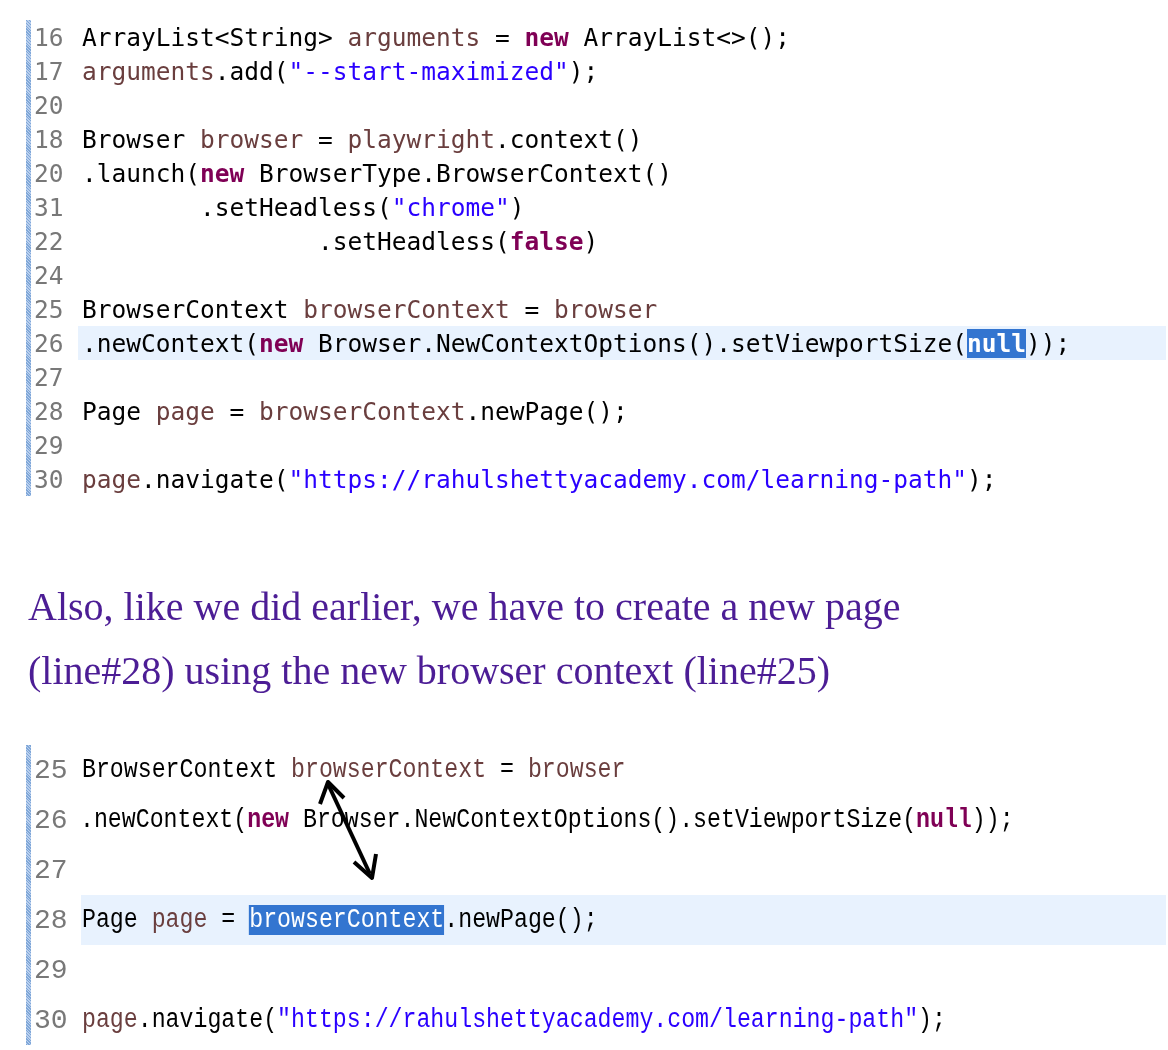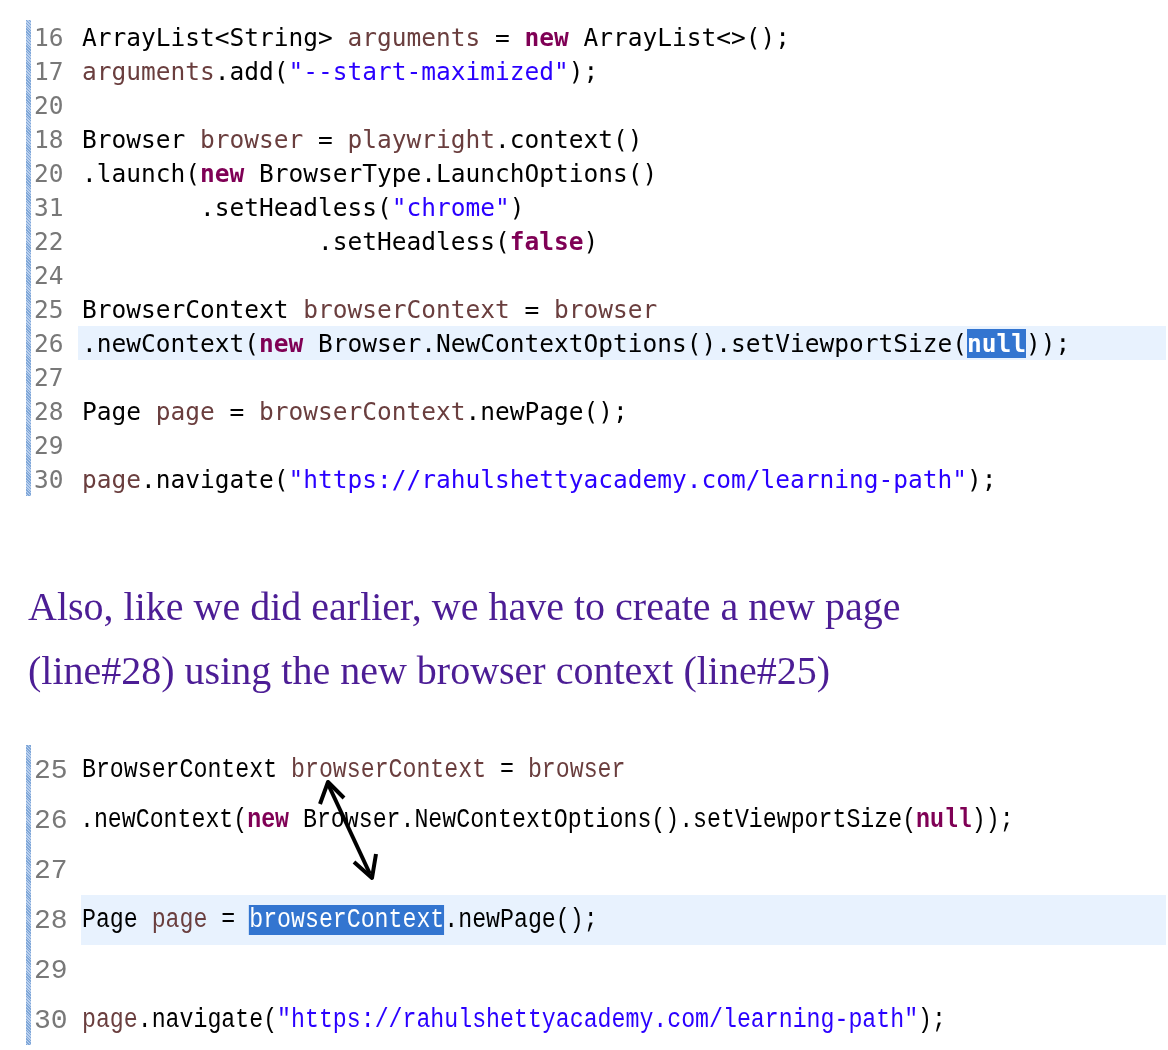--- a/index.html
+++ b/index.html
@@ -53,21 +53,21 @@
 </style>
 </head>
 <body>
 
 <div class="code-block" id="block1">
   <div class="gutter-bar"></div>
 <div class="code-line"><span class="ln">16</span><span class="txt"><span>ArrayList&lt;String&gt; </span><span class="var">arguments</span><span> = </span><span class="kw">new</span><span> ArrayList&lt;&gt;();</span></span></div>
     <div class="code-line"><span class="ln">17</span><span class="txt"><span class="var">arguments</span><span>.add(</span><span class="str">"--start-maximized"</span><span>);</span></span></div>
     <div class="code-line"><span class="ln">20</span><span class="txt"></span></div>
     <div class="code-line"><span class="ln">18</span><span class="txt"><span>Browser </span><span class="var">browser</span><span> = </span><span class="var">playwright</span><span>.context()</span></span></div>
-    <div class="code-line"><span class="ln">20</span><span class="txt"><span>.launch(</span><span class="kw">new</span><span> BrowserType.LaunchOptions()</span></span></div>
+    <div class="code-line"><span class="ln">20</span><span class="txt"><span>.launch(</span><span class="kw">new</span><span> BrowserType.BrowserContext()</span></span></div>
     <div class="code-line"><span class="ln">31</span><span class="txt"><span>        .setHeadless(</span><span class="str">"chrome"</span><span>)</span></span></div>
     <div class="code-line"><span class="ln">22</span><span class="txt"><span>                .setHeadless(</span><span class="kw">false</span><span>)</span></span></div>
     <div class="code-line"><span class="ln">24</span><span class="txt"></span></div>
     <div class="code-line"><span class="ln">25</span><span class="txt"><span>BrowserContext </span><span class="var">browserContext</span><span> = </span><span class="var">browser</span></span></div>
     <div class="code-line current"><div class="hl-bg"></div><span class="ln">26</span><span class="txt"><span>.newContext(</span><span class="kw">new</span><span> Browser.NewContextOptions().setViewportSize(</span><span class="kw sel">null</span><span>));</span></span></div>
     <div class="code-line"><span class="ln">27</span><span class="txt"></span></div>
     <div class="code-line"><span class="ln">28</span><span class="txt"><span>Page </span><span class="var">page</span><span> = </span><span class="var">browserContext</span><span>.newPage();</span></span></div>
     <div class="code-line"><span class="ln">29</span><span class="txt"></span></div>
     <div class="code-line"><span class="ln">30</span><span class="txt"><span class="var">page</span><span>.navigate(</span><span class="str">"https://rahulshettyacademy.com/learning-path"</span><span>);</span></span></div>
   </div>

